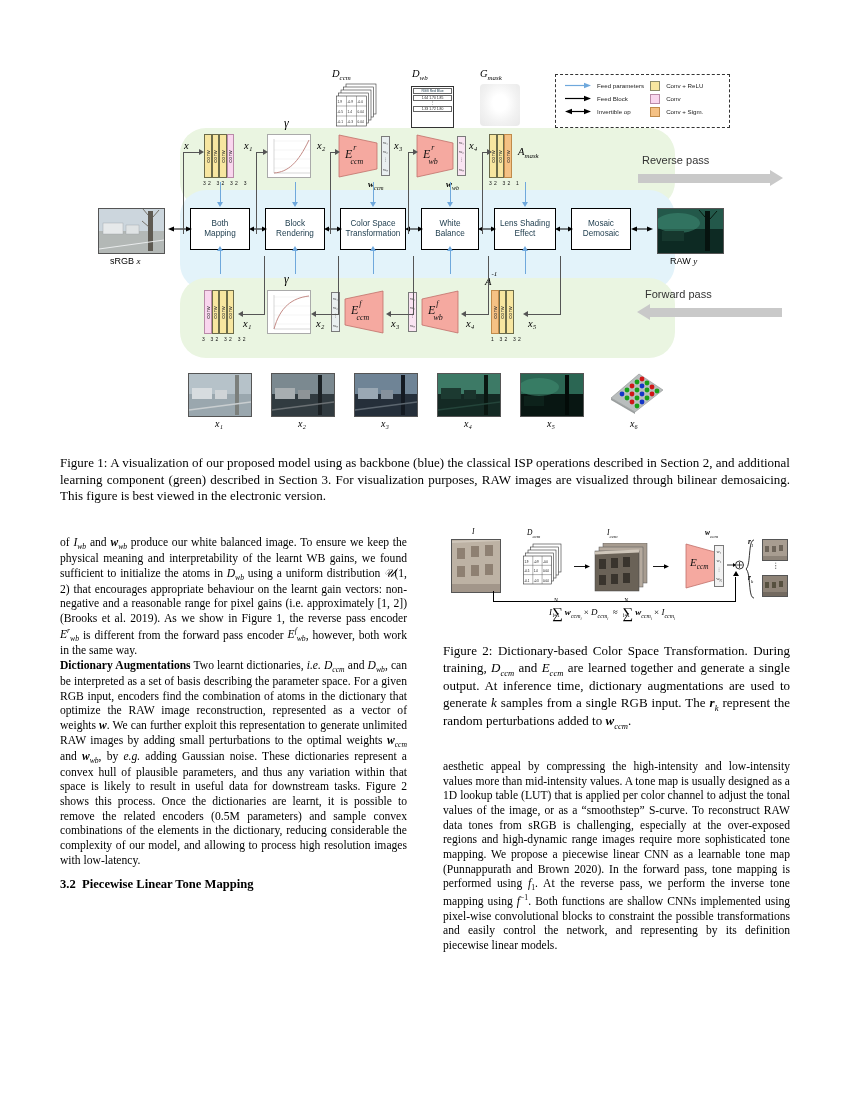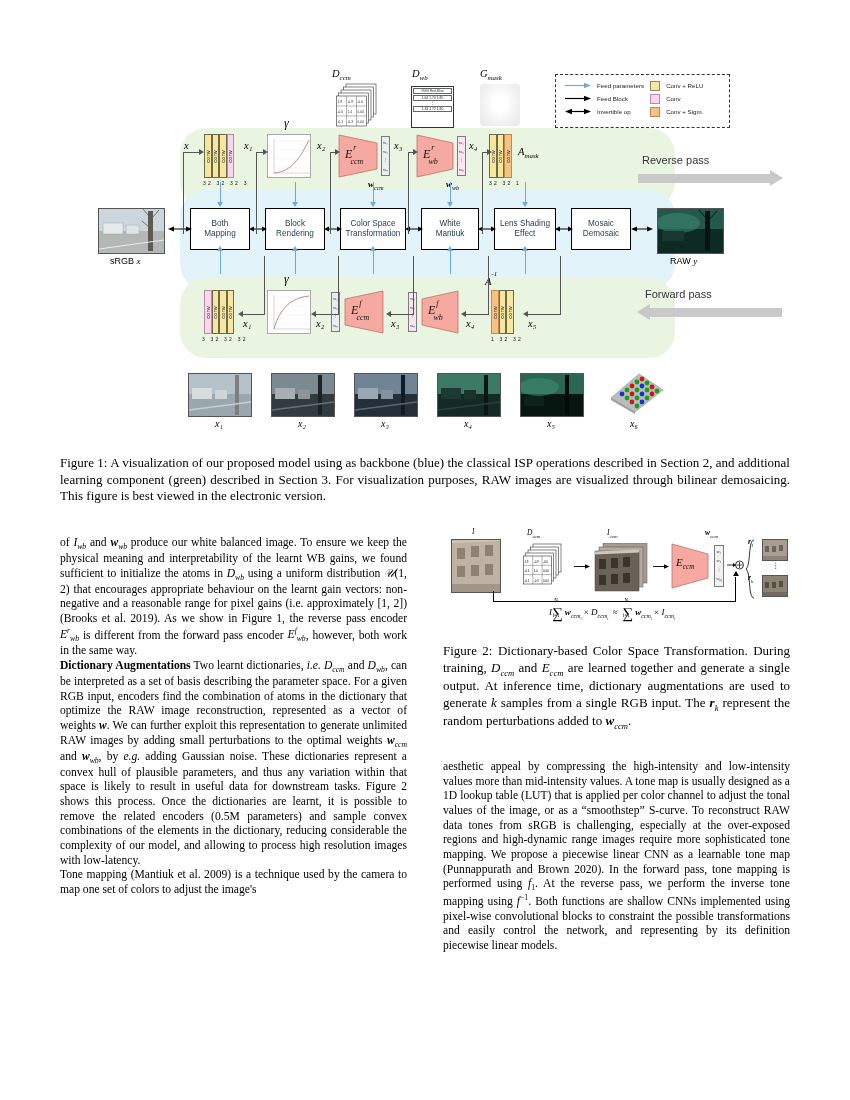--- a/index.html
+++ b/index.html
@@ -280,21 +280,21 @@
     <div class="isp-box" style="left:130px;top:148px;width:60px;height:42px;">
       <div><span>Both</span><br><span>Mapping</span></div>
     </div>
     <div class="isp-box" style="left:205px;top:148px;width:60px;height:42px;">
       <div><span>Block</span><br><span>Rendering</span></div>
     </div>
     <div class="isp-box" style="left:280px;top:148px;width:66px;height:42px;">
       <div><span>Color Space</span><br><span>Transformation</span></div>
     </div>
     <div class="isp-box" style="left:361px;top:148px;width:58px;height:42px;">
-      <div><span>White</span><br><span>Mantiuk</span></div>
+      <div><span>White</span><br><span>Balance</span></div>
     </div>
     <div class="isp-box" style="left:434px;top:148px;width:62px;height:42px;">
       <div><span>Lens Shading</span><br><span>Effect</span></div>
     </div>
     <div class="isp-box" style="left:511px;top:148px;width:60px;height:42px;">
       <div><span>Mosaic</span><br><span>Demosaic</span></div>
     </div>
 
     <div>
       <svg style="position:absolute;left:108px;top:165px" width="24" height="8">
@@ -603,21 +603,23 @@
       </div>
       <div class="thumb-lbl" style="left:543px;top:358px;width:62px;">x₆</div>
     </div>
   </div>
 
   <div class="caption" style="left:60px;top:455px;width:730px;">Figure 1: A visualization of our proposed model using as backbone (blue) the classical ISP operations described in Section 2, and additional learning component (green) described in Section 3. For visualization purposes, RAW images are visualized through bilinear demosaicing. This figure is best viewed in the electronic version.</div>
 
   <div class="body-col" style="left:60px;top:536px;">
     <p style="margin:0;text-indent:0">of <span class="mi">I<sub>wb</sub></span> and <span class="mb mi">w</span><sub class="mi">wb</sub> produce our white balanced image. To ensure we keep the physical meaning and interpretability of the learnt WB gains, we found sufficient to initialize the atoms in <span class="mi">D<sub>wb</sub></span> using a uniform distribution <span class="mi">𝒰</span>(1, 2) that encourages appropriate behaviour on the learnt gain vectors: non-negative and a reasonable range for pixel gains (i.e. approximately [1, 2]) (Brooks et al. 2019). As we show in Figure 1, the reverse pass encoder <span class="mi">E<sup>r</sup><sub>wb</sub></span> is different from the forward pass encoder <span class="mi">E<sup>f</sup><sub>wb</sub></span>, however, both work in the same way.</p>
     <p style="margin:0;text-indent:0"><span class="runin">Dictionary Augmentations</span> Two learnt dictionaries, <span class="mi">i.e.</span> <span class="mi">D<sub>ccm</sub></span> and <span class="mi">D<sub>wb</sub></span>, can be interpreted as a set of basis describing the parameter space. For a given RGB input, encoders find the combination of atoms in the dictionary that optimize the RAW image reconstruction, represented as a vector of weights <span class="mb mi">w</span>. We can further exploit this representation to generate unlimited RAW images by adding small perturbations to the optimal weights <span class="mb mi">w</span><sub class="mi">ccm</sub> and <span class="mb mi">w</span><sub class="mi">wb</sub>, by <span class="mi">e.g.</span> adding Gaussian noise. These dictionaries represent a convex hull of plausible parameters, and thus any variation within that space is likely to result in useful data for downstream tasks. Figure 2 shows this process. Once the dictionaries are learnt, it is possible to remove the related encoders (0.5M parameters) and sample convex combinations of the elements in the dictionary, reducing considerable the complexity of our model, and allowing to process high resolution images with low-latency.</p>
-    <p style="margin:0;text-indent:0">Tone mapping (Mantiuk et al. 2009) is a technique used by the camera to map one set of colors to adjust the image's</p>
+    <div class="sec-h">
+      <span>3.2</span>&nbsp;&nbsp;<span>Piecewise Linear Tone Mapping</span>
+    </div>
   </div>
 
   <div id="fig2">
 
     <div class="thumb" style="left:14px;top:14px;width:48px;height:52px;">
       <svg width="48" height="52" style="display:block">
         <rect width="48" height="52" fill="#bdb2a4"></rect>
         <g fill="#8e8072">
           <rect x="5" y="8" width="8" height="11"></rect>
             <rect x="19" y="6" width="8" height="11"></rect>
@@ -685,21 +687,21 @@
     </div>
     <div class="lbl" style="left:170px;top:3px;">
       <span>I</span><sub>ccm</sub>
     </div>
 
     <svg style="position:absolute;left:216px;top:38px" width="16" height="7">
       <line x1="0" y1="3.5" x2="11" y2="3.5" stroke="#000" stroke-width="0.9"></line>
         <polygon points="11,1.3 16,3.5 11,5.7" fill="#000"></polygon>
     </svg>
 
-    <div class="enc" style="left:234px;top:18px;width:38px;height:46px;text-decoration:underline;">
+    <div class="enc" style="left:248px;top:18px;width:38px;height:46px;text-decoration:underline;">
       <svg width="38" height="46">
           <polygon points="1,1 37,11 37,35 1,45" fill="#f5a9a0" stroke="#c0706a" stroke-width="0.8"></polygon>
         </svg>
       <div class="enc-lbl" style="left:5px;top:13px;font-size:11px;">
         <span class="mi">E</span><sub class="mi">ccm</sub>
       </div>
     </div>
 
     <div class="wvec" style="left:277px;top:20px;width:10px;height:42px;background:#f2f2f2;">
       <span>w₁</span>

